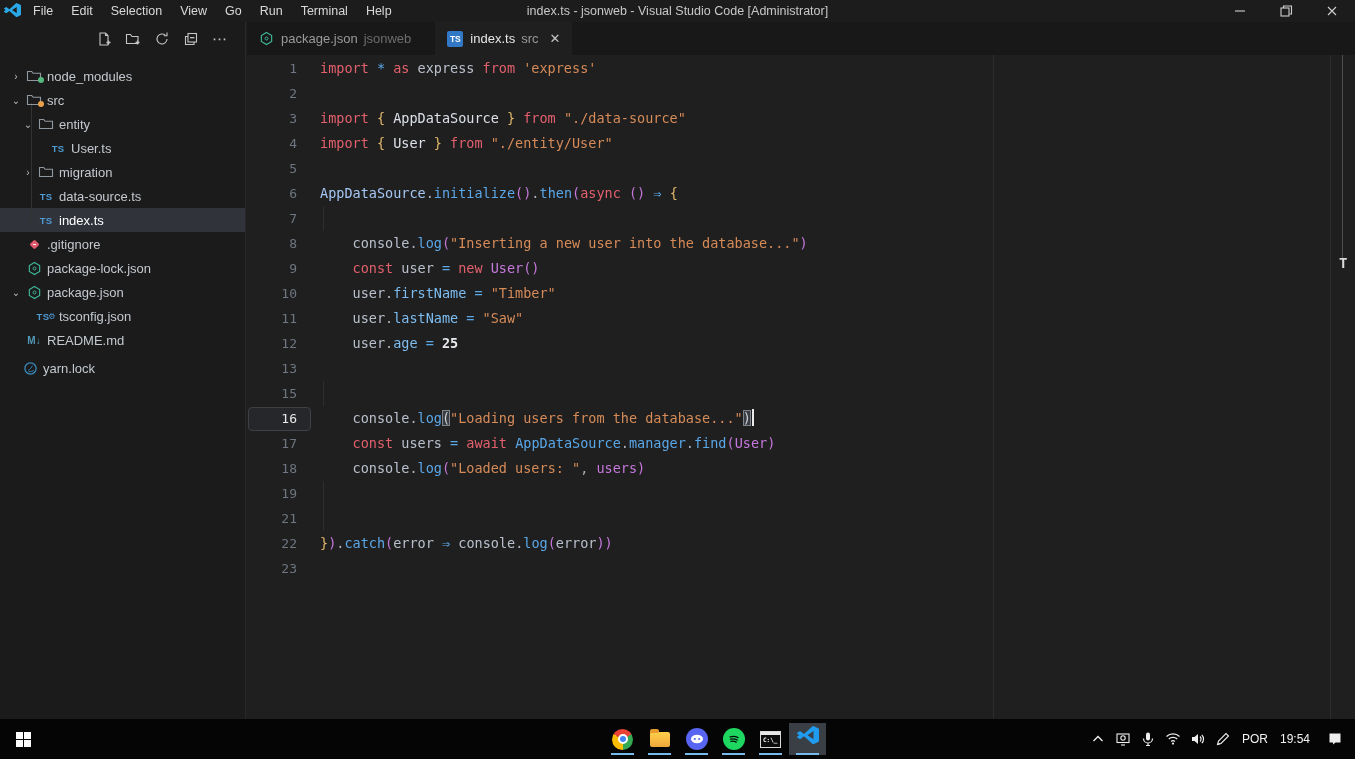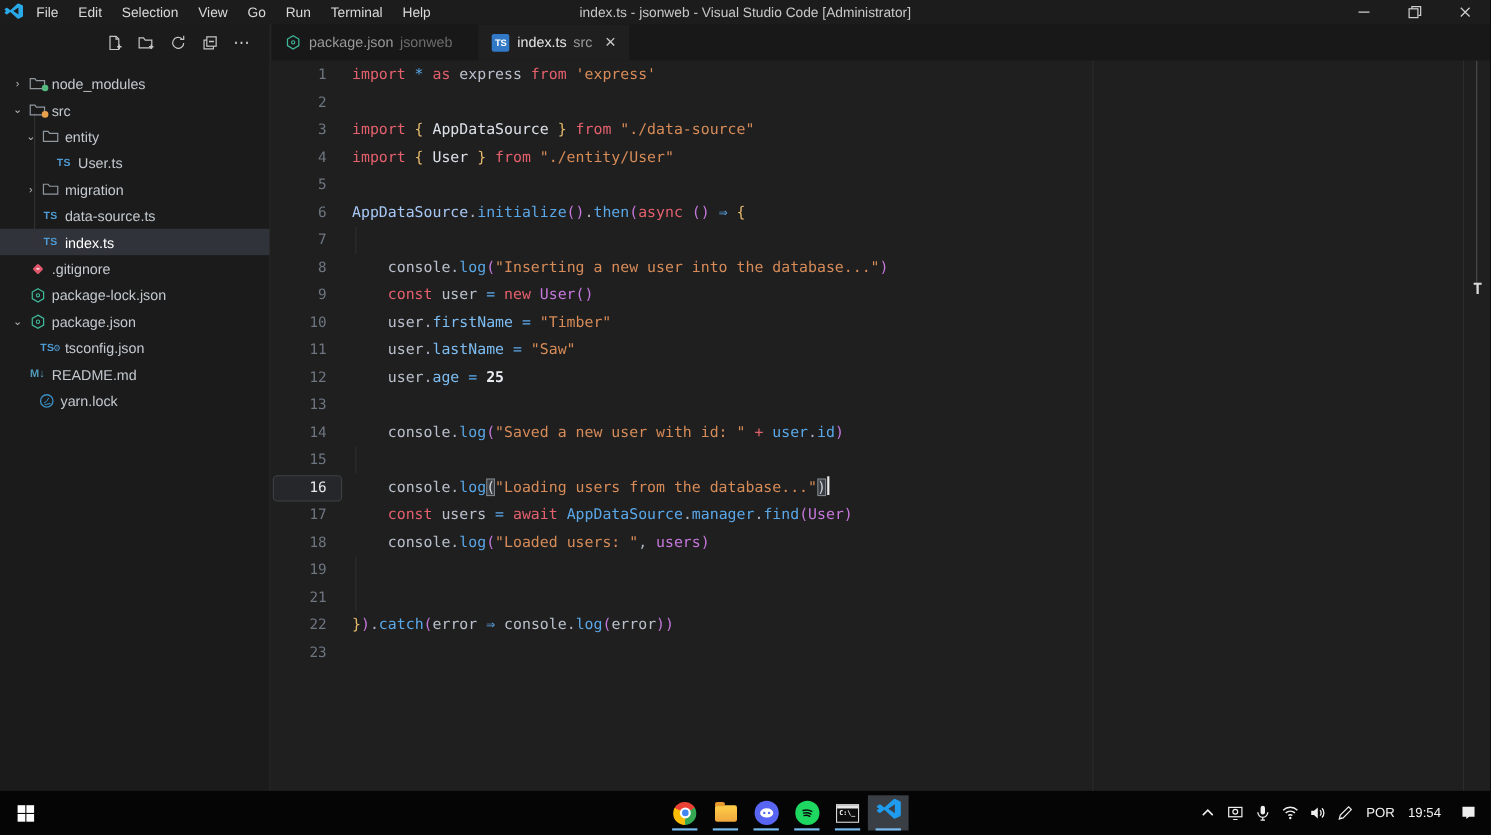--- a/index.html
+++ b/index.html
@@ -271,21 +271,21 @@
           </span>
           <span class="tlabel">tsconfig.json</span>
         </div>
         <div class="tree-row" style="padding-left: 8px;">
           <span class="spacer"></span>
           <span class="ticon">
             <span class="md-badge">M↓</span>
           </span>
           <span class="tlabel">README.md</span>
         </div>
-        <div class="tree-row" style="padding-left: 16px;">
+        <div class="tree-row" style="padding-left: 4px; align-items: flex-end;">
           <span class="spacer"></span>
           <span class="ticon">
             <svg width="15" height="15" viewBox="0 0 16 16">
               <circle cx="8" cy="8" r="6" fill="none" stroke="#3a8fc4" stroke-width="1.3"></circle>
               <path d="M5.5 10c2-1 3.5-3 4.5-5M6 11.5c2.5-.5 4.5-.5 5.5-1.5" stroke="#3a8fc4" stroke-width="1"></path>
             </svg>
           </span>
           <span class="tlabel">yarn.lock</span>
         </div>
       </div>
@@ -353,24 +353,20 @@
         <div class="code-line">
           <div class="gutter">11</div>
           <div class="ltext"><span class="t">    </span><span class="v">user</span><span class="d">.</span><span class="pb">lastName </span><span class="op">= </span><span class="s">"Saw"</span></div>
         </div>
         <div class="code-line">
           <div class="gutter">12</div>
           <div class="ltext"><span class="t">    </span><span class="v">user</span><span class="d">.</span><span class="pb">age </span><span class="op">= </span><span class="n">25</span></div>
         </div>
         <div class="code-line">
           <div class="gutter">13</div>
-        </div>
-        <div class="code-line">
-          <div class="gutter">14</div>
-          <div class="ltext"><span class="t">    </span><span class="v">console</span><span class="d">.</span><span class="b">log</span><span class="p">(</span><span class="s">"Saved a new user with id: " </span><span class="k">+ </span><span class="b">user</span><span class="d">.</span><span class="b">id</span><span class="p">)</span></div>
         </div>
         <div class="code-line guide">
           <div class="gutter">15</div>
           <div class="ltext"></div>
         </div>
         <div class="code-line active">
           <div class="gutter">16</div>
           <div class="ltext"><span class="t">    </span><span class="v">console</span><span class="d">.</span><span class="b">log</span><span class="pbx">(</span><span class="s">"Loading users from the database..."</span><span class="pbx">)</span><span class="cur"></span></div>
         </div>
         <div class="code-line">

